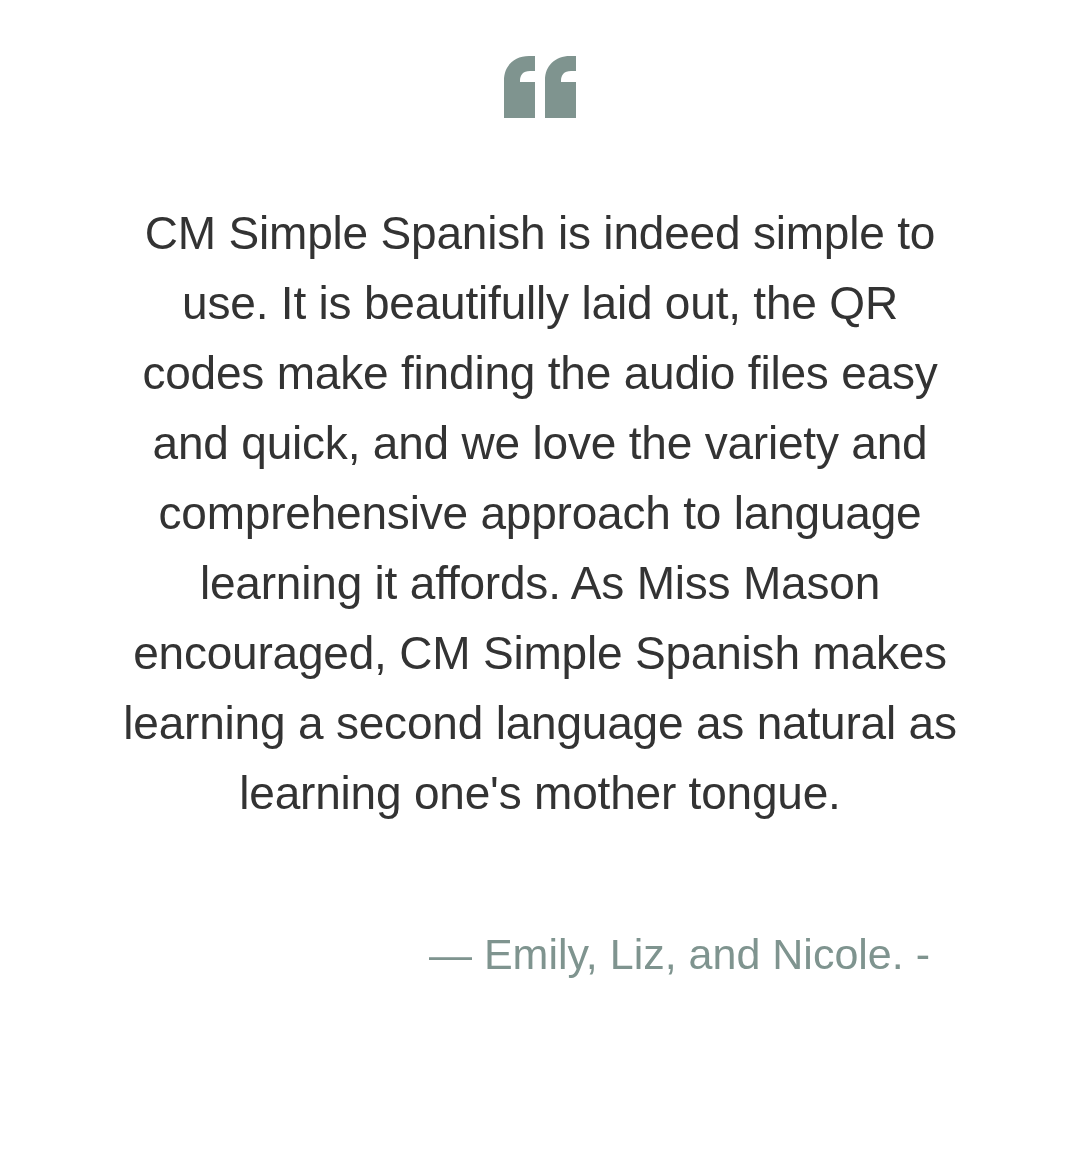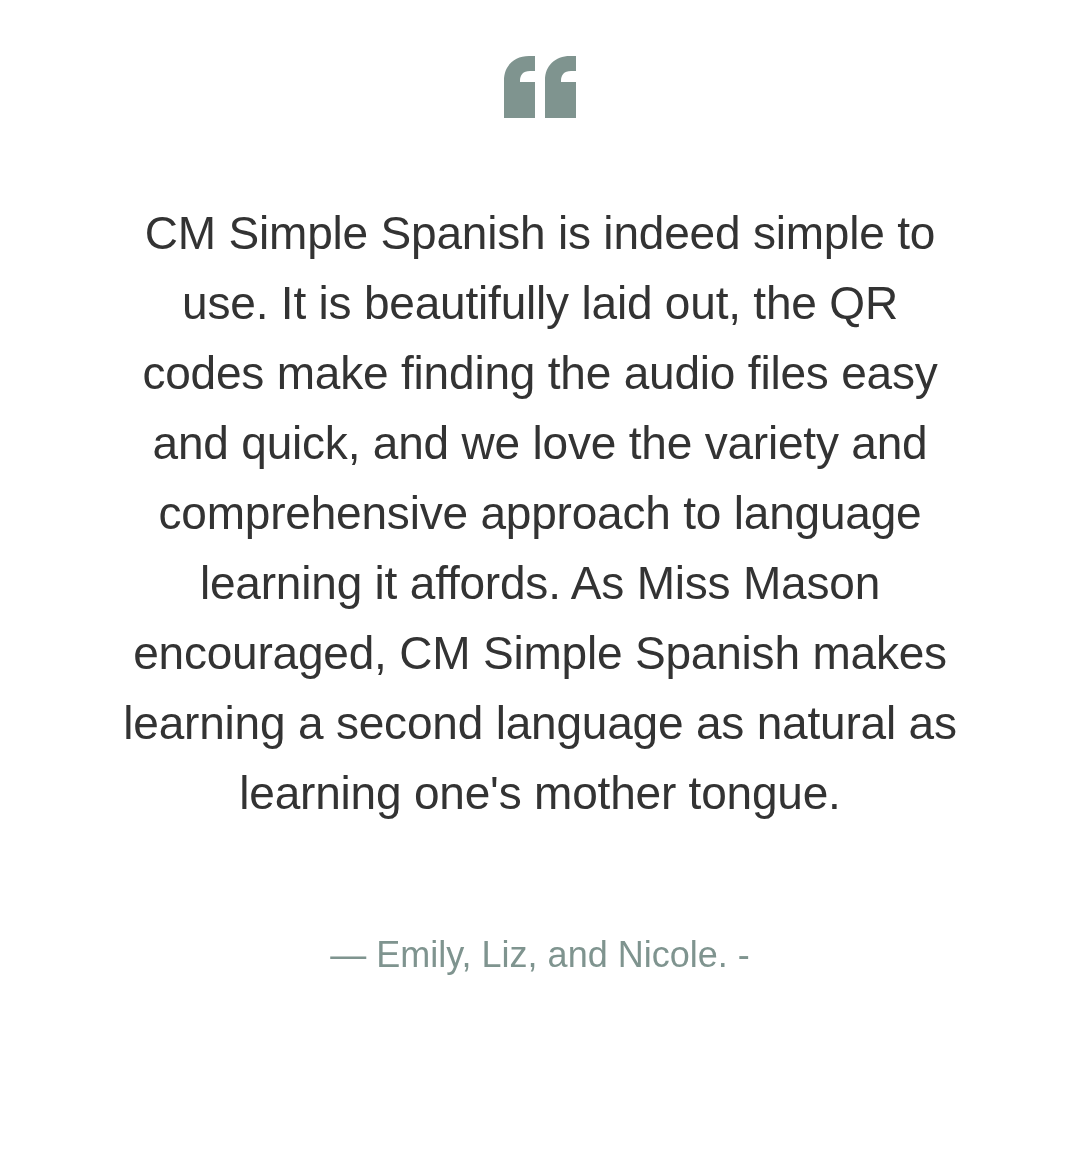--- a/index.html
+++ b/index.html
@@ -52,23 +52,23 @@
     line-height: 70px;
     font-weight: 400;
     letter-spacing: -0.2px;
     white-space: pre-line;
   }
 
   
   .attribution {
     width: 780px;
     margin-top: 96px;
-    text-align: center;
+    text-align: right;
     color: #7f948f;
-    font-size: 36px;
+    font-size: 43px;
     line-height: 61px;
     font-weight: 400;
     letter-spacing: 0px;
   }
 
   .attribution-line {
     display: block;
   }
 
   .spacer-bottom {

